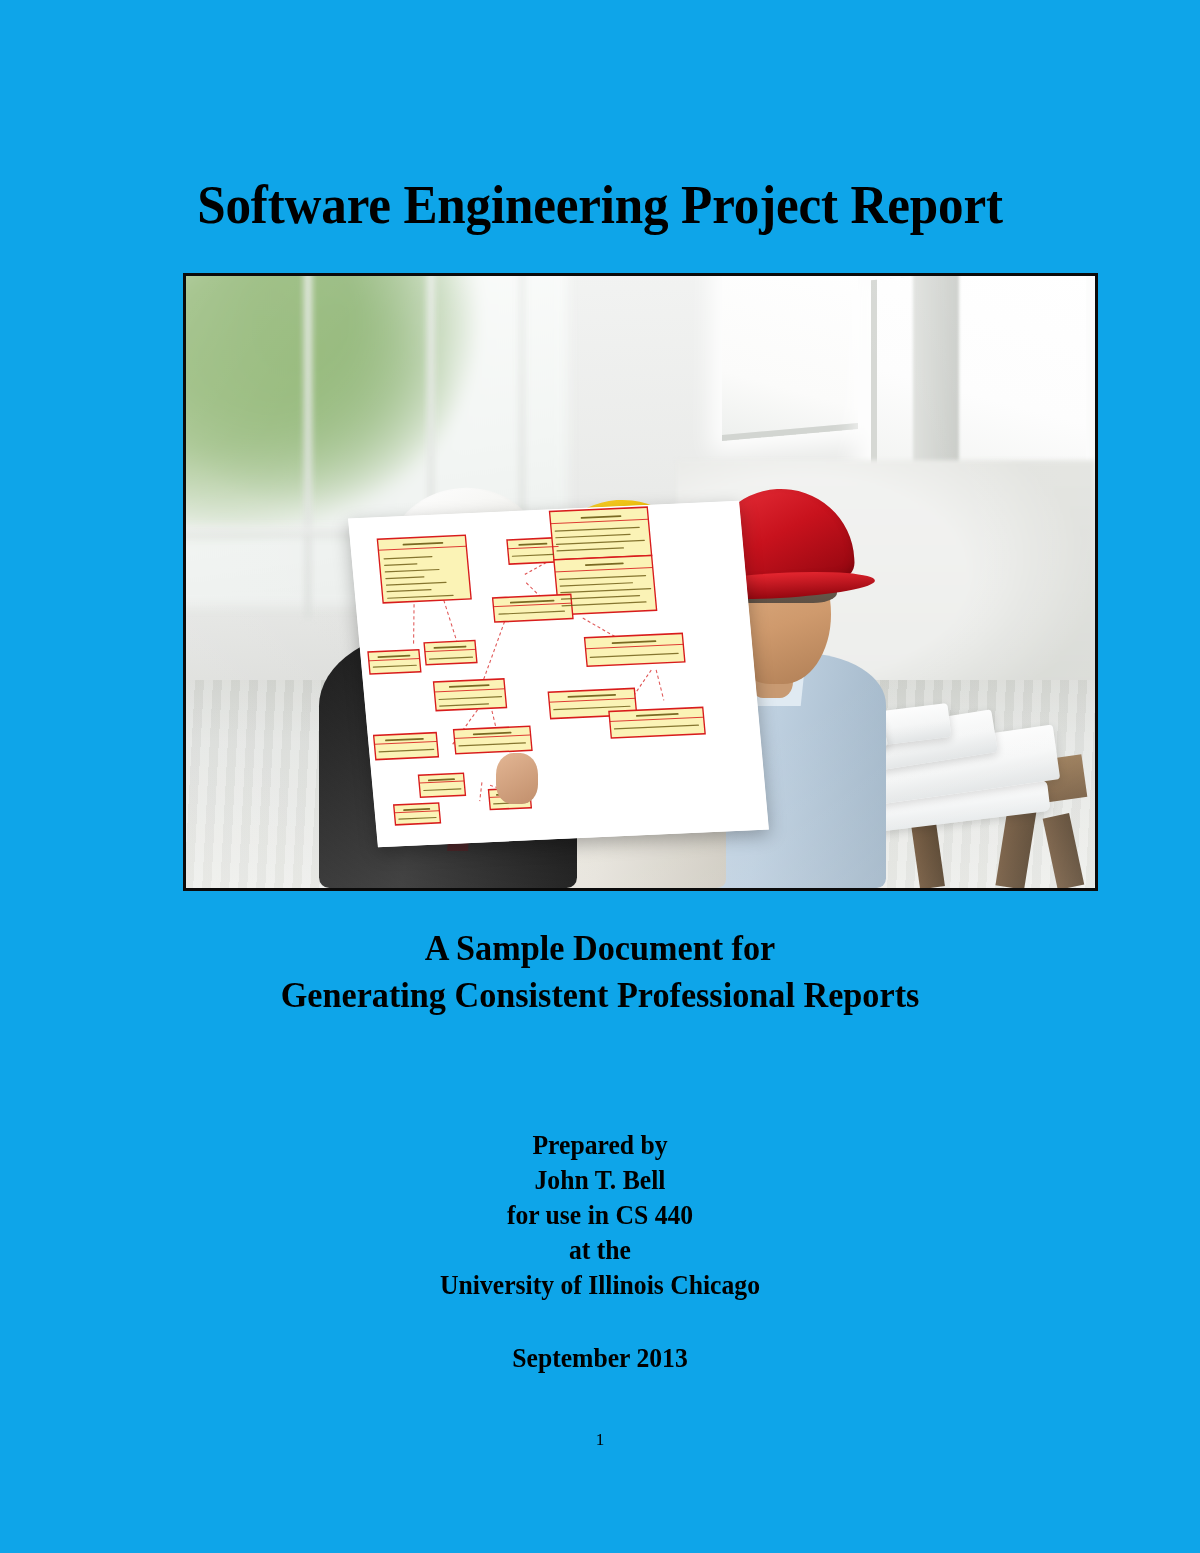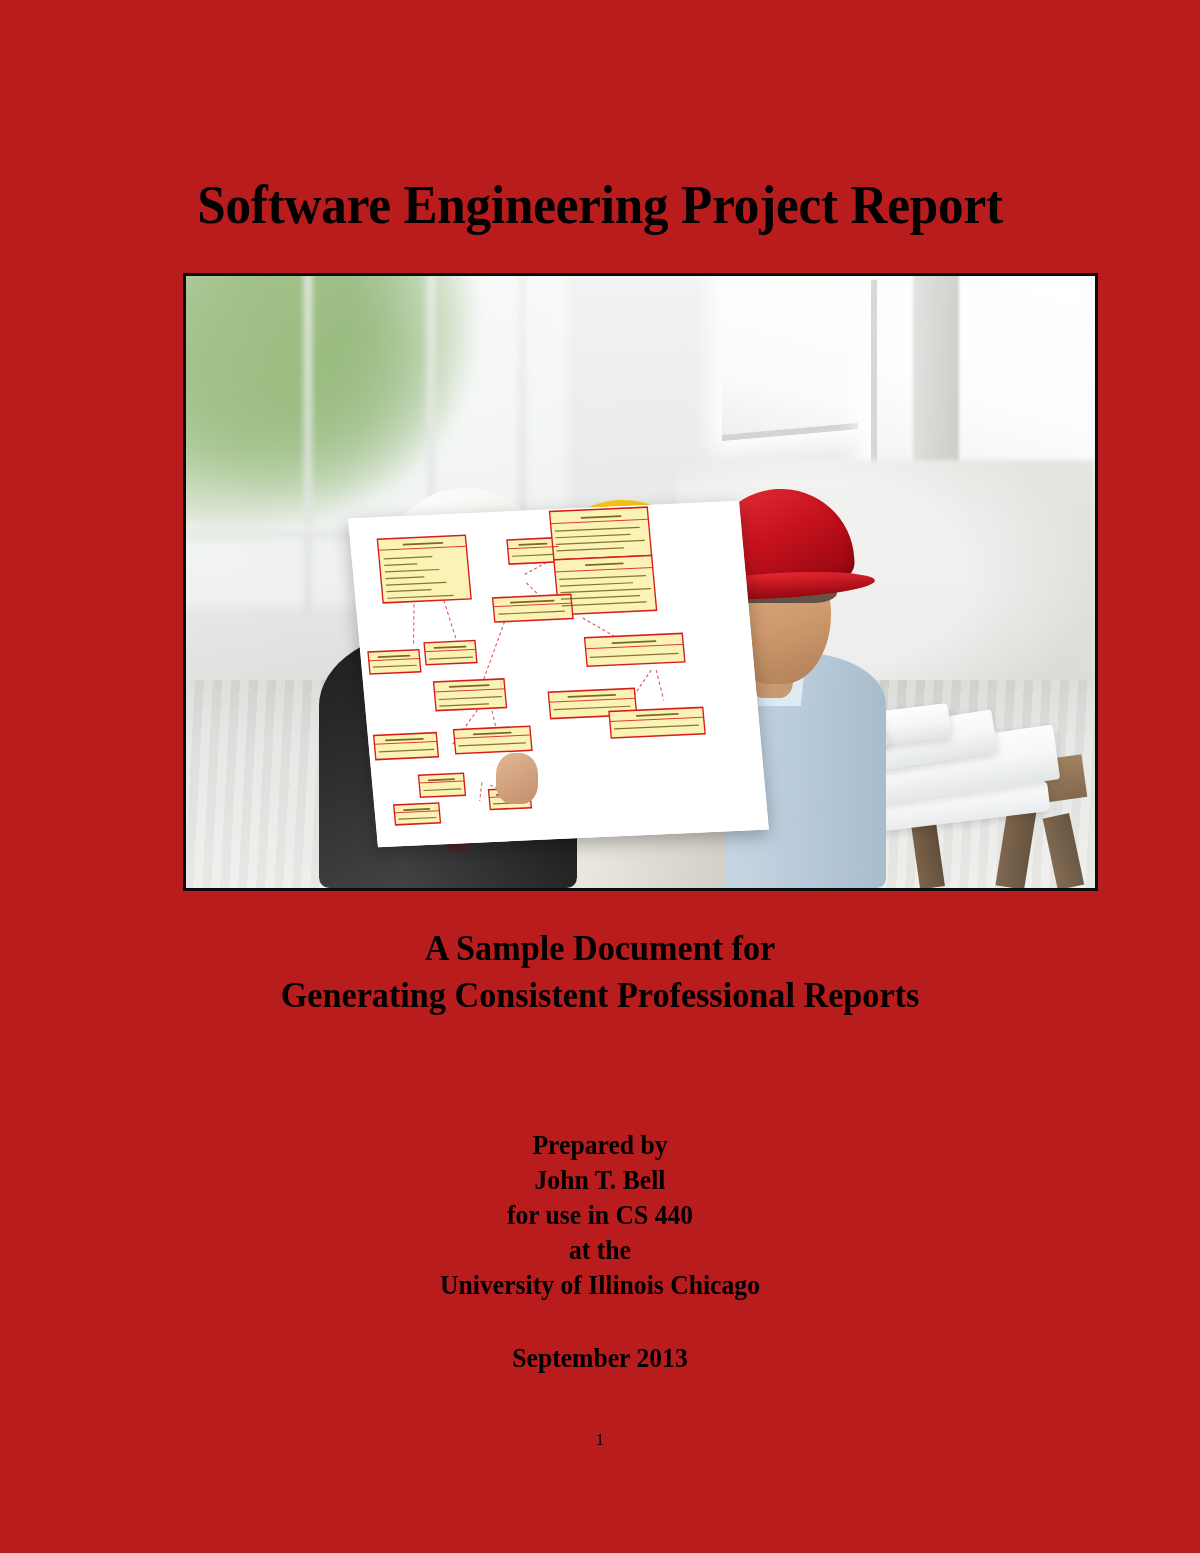--- a/index.html
+++ b/index.html
@@ -14,21 +14,21 @@
     position: relative;
     overflow: hidden;
     font-family: "Liberation Serif", "DejaVu Serif", serif;
     color: #000000;
     -webkit-font-smoothing: antialiased;
   }
 
   .page {
     position: absolute;
     inset: 0;
-    background: #b91c1c;
+    background: #0ea5e9;
     text-decoration: underline;
   }
 
   
   .doc-title {
     position: absolute;
     top: 136px;
     left: 0;
     width: 1200px;
     text-align: center;

